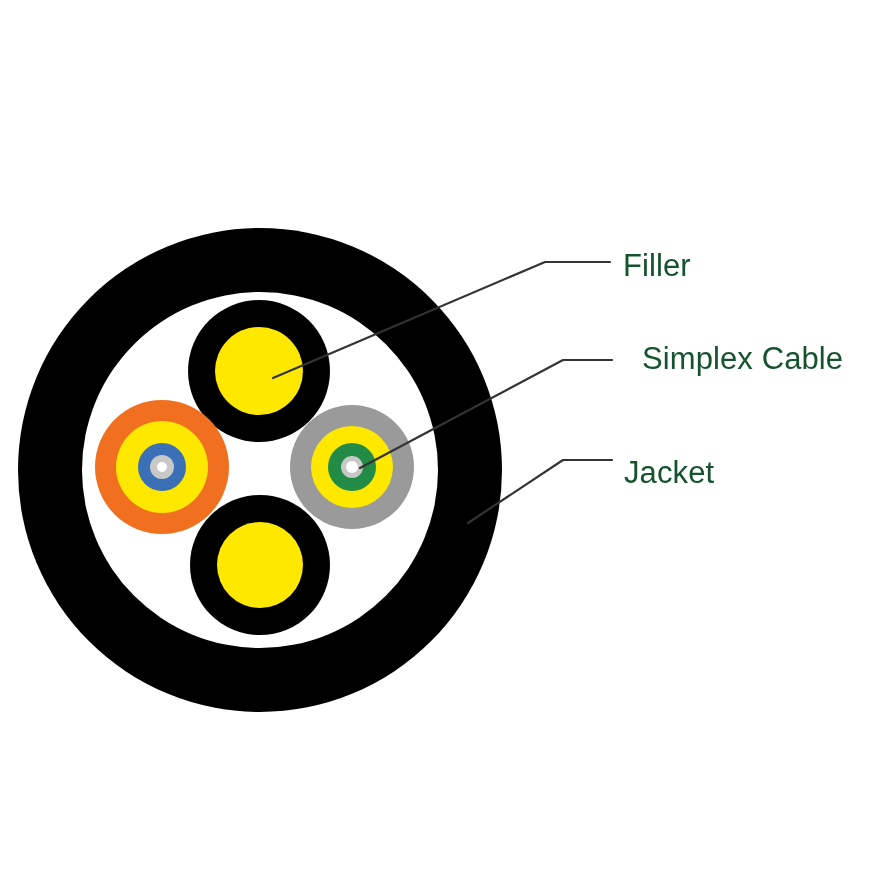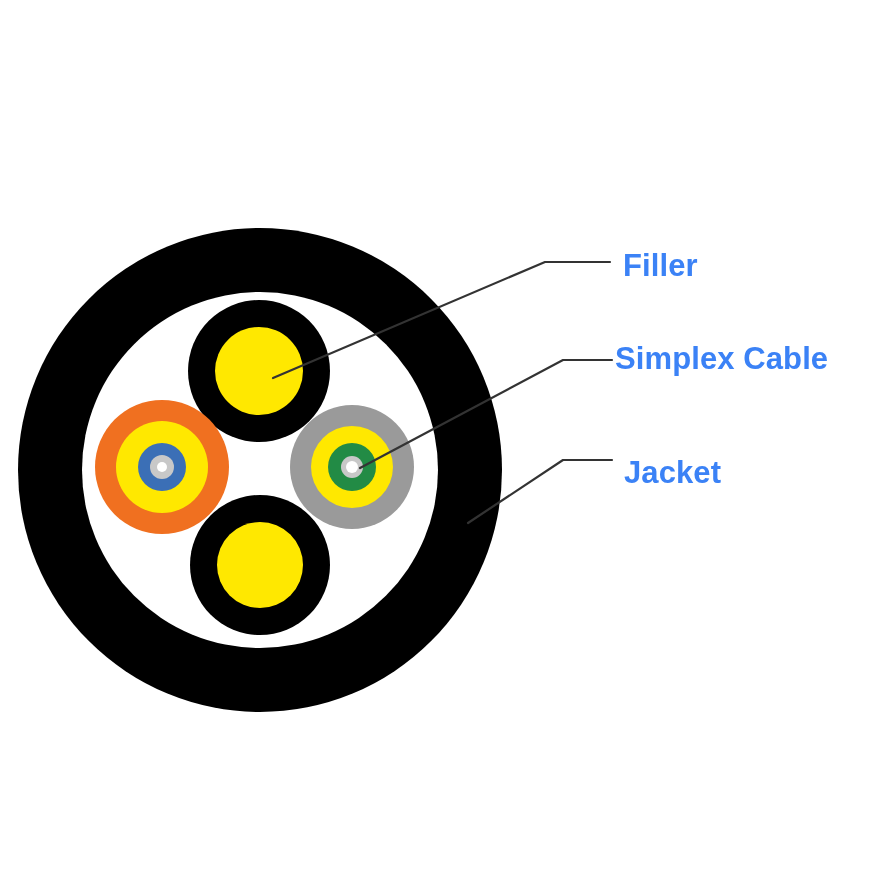--- a/index.html
+++ b/index.html
@@ -25,28 +25,28 @@
     left: 0;
     top: 0;
     width: 880px;
     height: 880px;
     display: block;
   }
   .label-text {
     position: absolute;
     font-family: "Liberation Sans", sans-serif;
     font-size: 31px;
-    font-weight: 700;
-    color: #3b82f6;
+    font-weight: 400;
+    color: #14532d;
     white-space: nowrap;
     letter-spacing: 0.1px;
     line-height: 1;
   }
   #label-filler      { left: 623px; top: 250px; }
-  #label-simplex     { left: 615px; top: 343px; }
+  #label-simplex     { left: 642px; top: 343px; }
   #label-jacket      { left: 624px; top: 457px; }
 </style>
 </head>
 <body>
 
 <div id="diagram-root">
 
   <svg id="cable-svg" viewBox="0 0 880 880" xmlns="http://www.w3.org/2000/svg">
 
     <circle cx="260" cy="470" r="242" fill="#000000"></circle>

